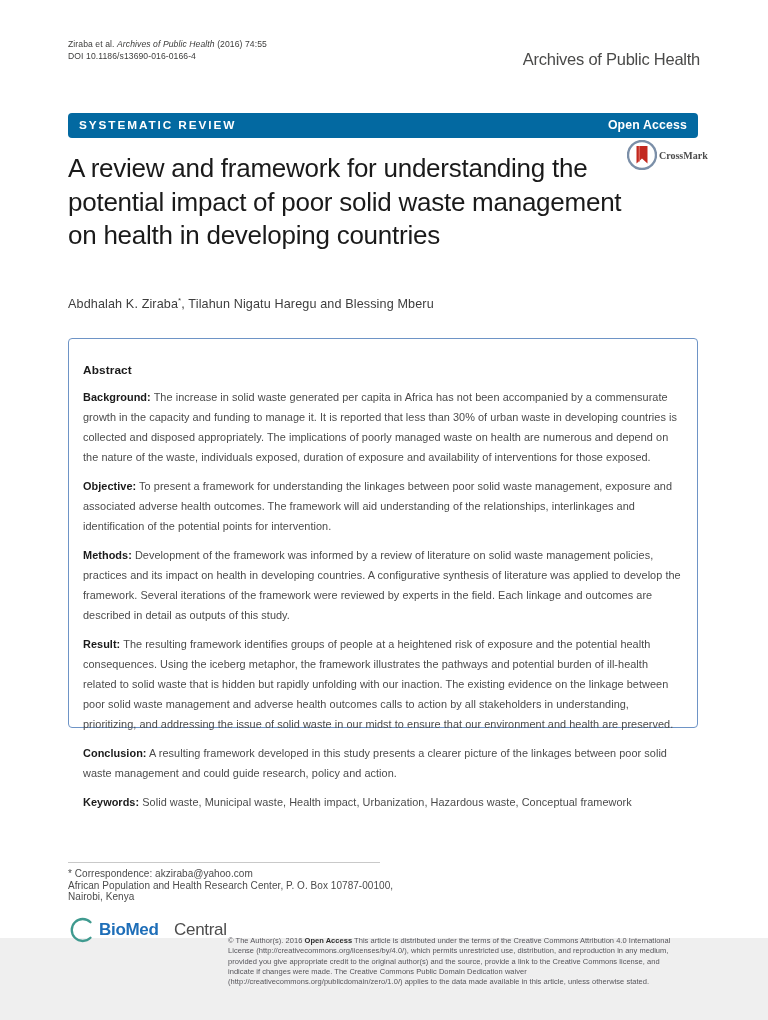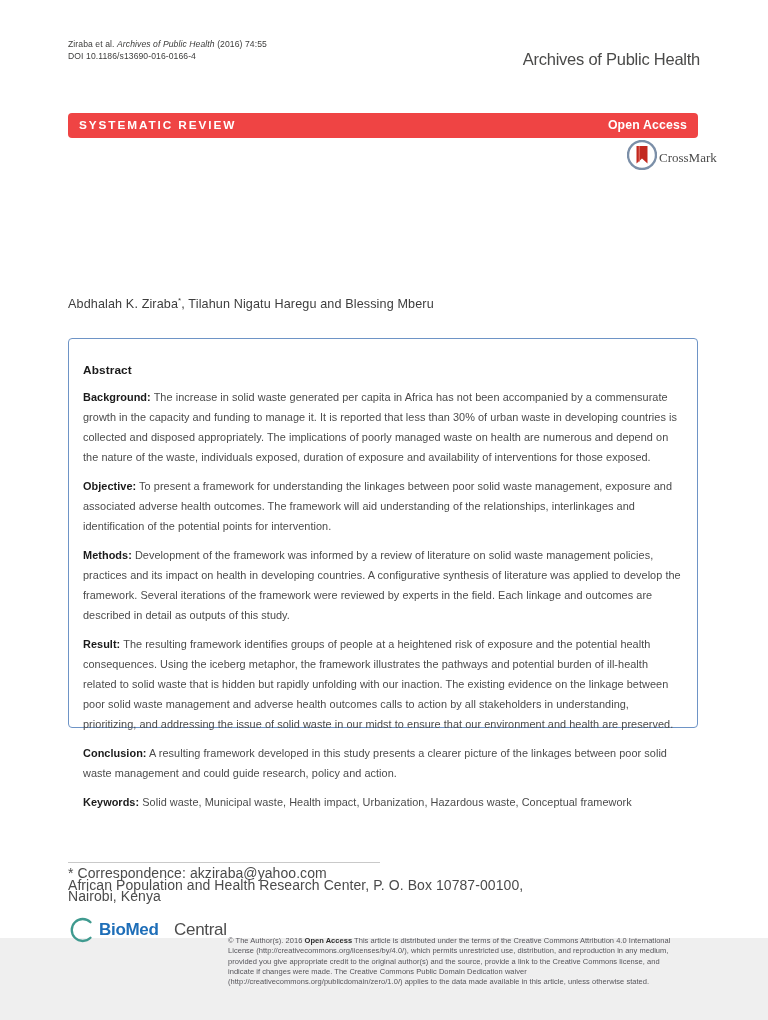--- a/index.html
+++ b/index.html
@@ -54,21 +54,21 @@
     white-space: nowrap;
   }
 
   
   .banner {
     position: absolute;
     left: 68px;
     top: 113px;
     width: 630px;
     height: 25px;
-    background: #ef4444;
+    background: #0369a1;
     border-radius: 4px;
     box-sizing: border-box;
   }
   .banner-label {
     position: absolute;
     left: 11px;
     top: 5px;
     font-size: 11.8px;
     font-weight: bold;
     color: #ffffff;
@@ -93,23 +93,24 @@
     top: 140px;
     width: 72px;
     height: 32px;
   }
   .crossmark svg { display: block; }
   .crossmark-label {
     position: absolute;
     left: 32px;
     top: 10px;
     font-family: "Liberation Serif", serif;
-    font-size: 13px;
+    font-size: 10px;
     color: #4c4c4c;
     white-space: nowrap;
+    font-weight: bold;
   }
 
   
   .title {
     position: absolute;
     left: 68px;
     top: 152px;
     width: 560px;
     font-size: 26px;
     line-height: 33.5px;
@@ -177,21 +178,21 @@
     left: 68px;
     top: 862px;
     width: 312px;
     height: 1px;
     background: #c9c9c9;
   }
   .correspondence {
     position: absolute;
     left: 68px;
     top: 868px;
-    font-size: 14px;
+    font-size: 10px;
     line-height: 11.6px;
     color: #4b4b4b;
     letter-spacing: 0.005em;
   }
 
   
   .gray-band {
     position: absolute;
     left: 0;
     top: 938px;
@@ -278,20 +279,21 @@
 
   <div class="crossmark">
     <svg width="30" height="30" viewBox="0 0 30 30">
       <circle cx="15" cy="15" r="14" fill="#ffffff" stroke="#7b8fa8" stroke-width="2.4"></circle>
       <path d="M9.5 6 L20.5 6 L20.5 23.5 L15 18.5 L9.5 23.5 Z" fill="#c2281f"></path>
       <path d="M11.6 6 L13.0 6 L13.0 21.3 L11.6 22.6 Z" fill="#e2766c" opacity="0.75"></path>
     </svg>
     <span class="crossmark-label">CrossMark</span>
   </div>
 
+  <h1 class="title">A review and framework for understanding the potential impact of poor solid waste management on health in developing countries</h1>
 
   <div class="authors">
     <span>Abdhalah K. Ziraba</span><sup>*</sup><span>, Tilahun Nigatu Haregu and Blessing Mberu</span>
   </div>
 
   <div class="abstract-box">
     <div class="abstract-heading">Abstract</div>
 
     <p class="abs-p">
       <b>Background:</b><span> The increase in solid waste generated per capita in Africa has not been accompanied by a commensurate growth in the capacity and funding to manage it. It is reported that less than 30% of urban waste in developing countries is collected and disposed appropriately. The implications of poorly managed waste on health are numerous and depend on the nature of the waste, individuals exposed, duration of exposure and availability of interventions for those exposed.</span>

